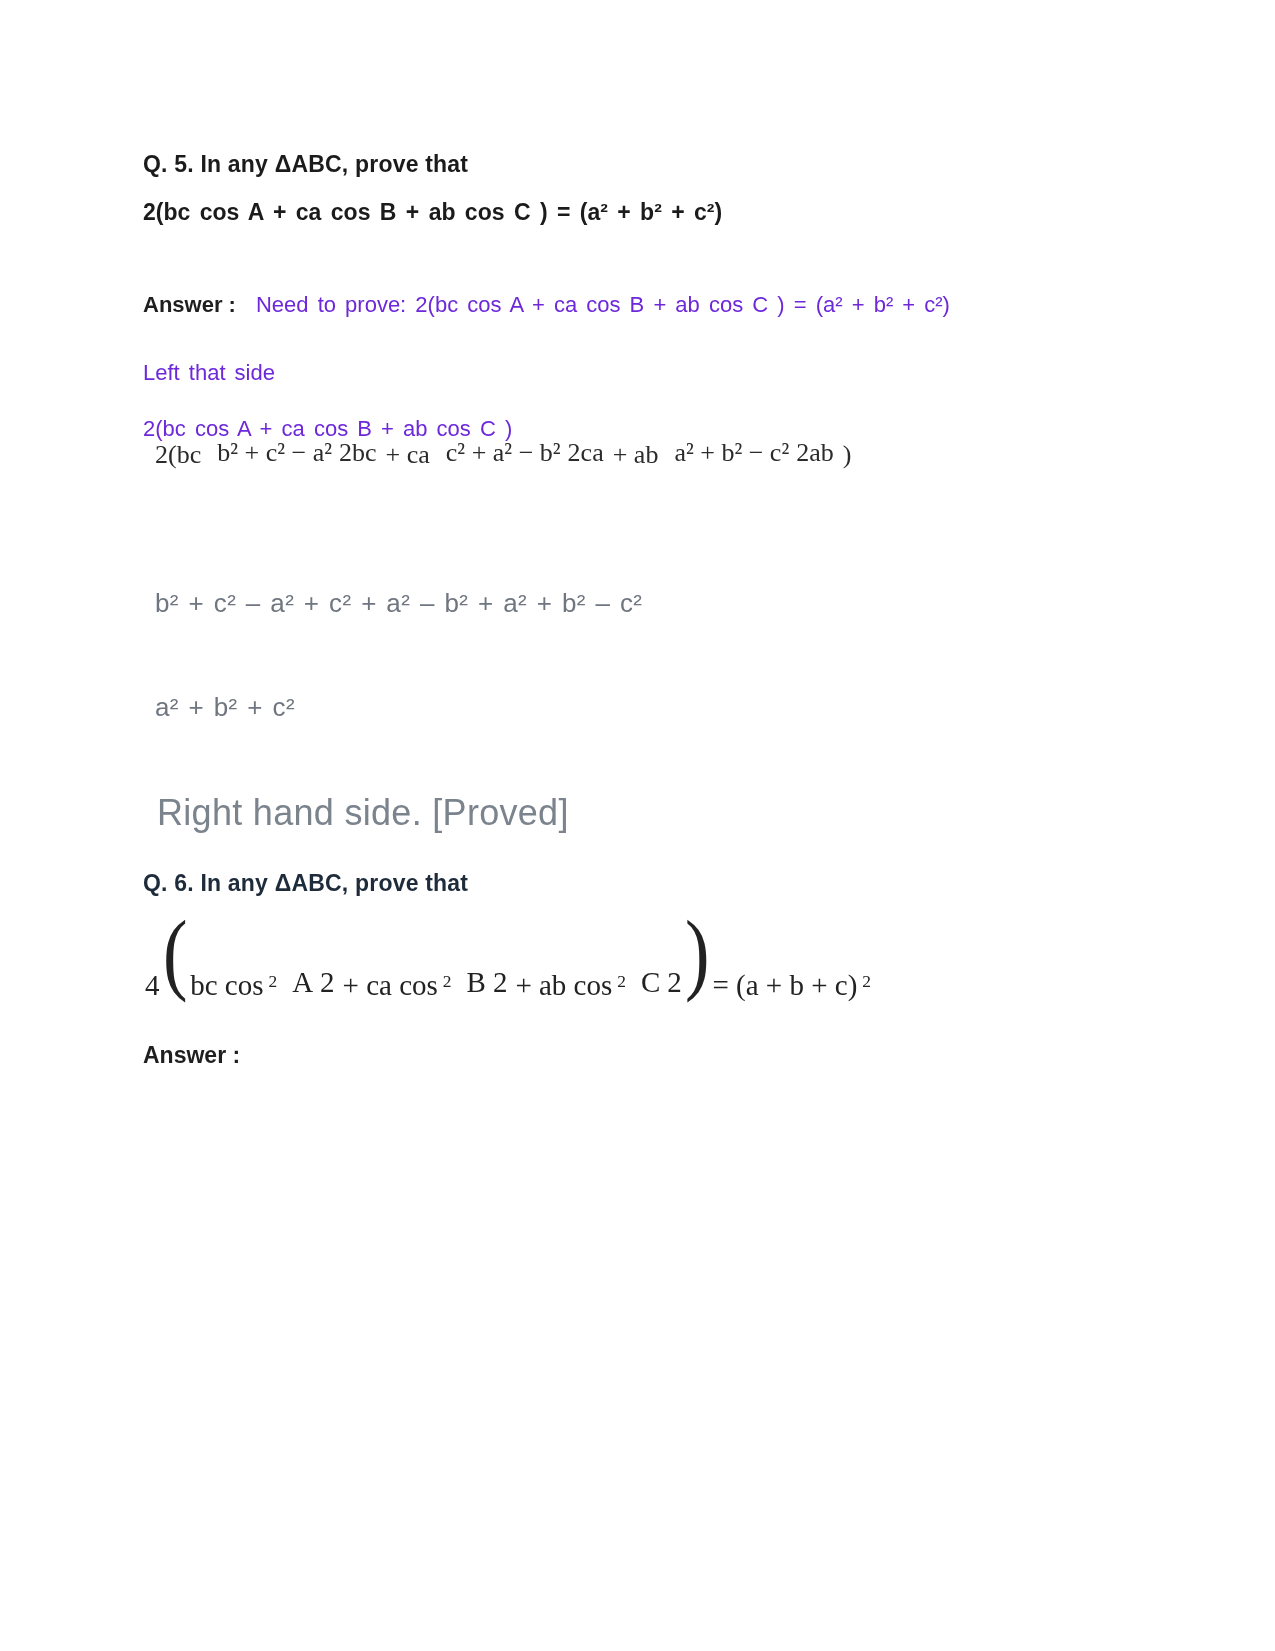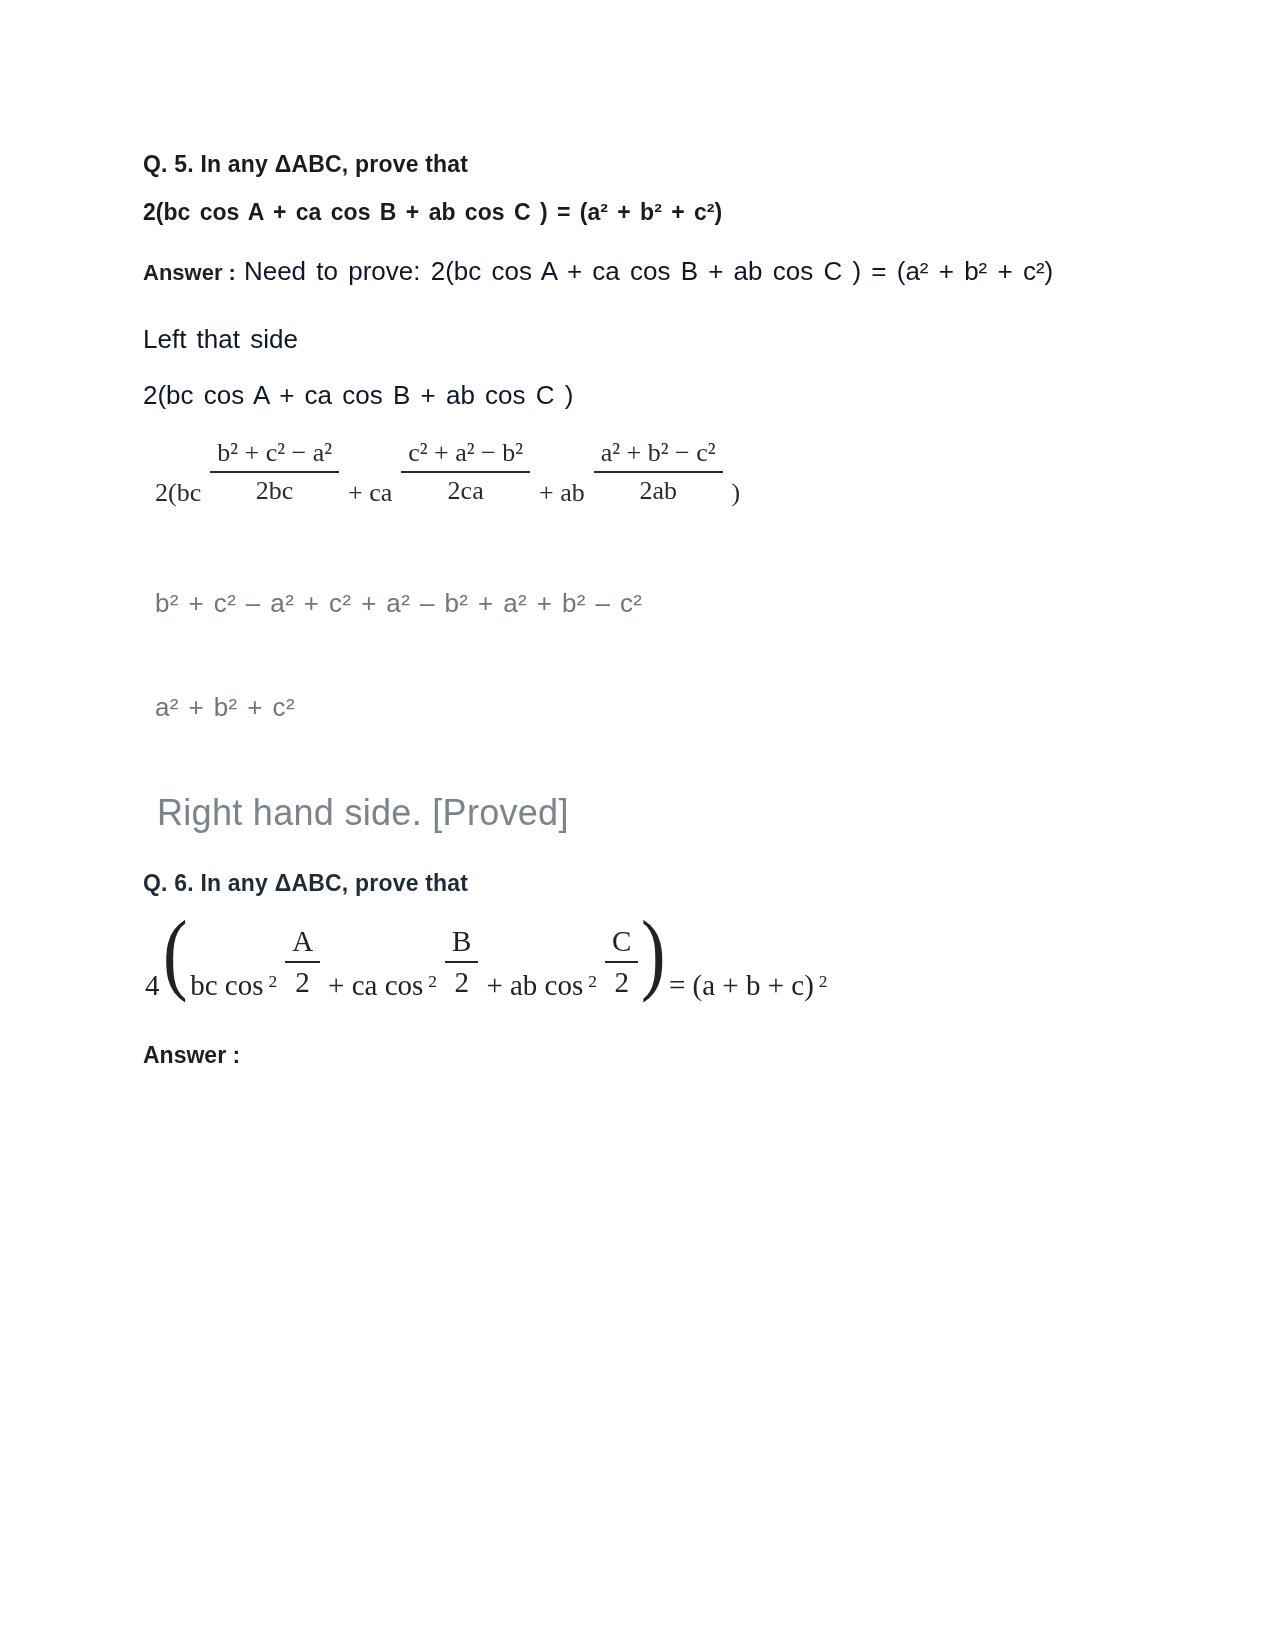--- a/index.html
+++ b/index.html
@@ -23,41 +23,42 @@
   }
   .q-heading.navy { color: #1e2b3a; }
 
   .bold-eq {
     font-size: 23px;
     font-weight: bold;
     color: #1b1b1b;
     word-spacing: 3px;
   }
   .body-line {
-    font-size: 26px;
-    color: #0f172a;
+    font-size: 22px;
+    color: #6d28d9;
     word-spacing: 3px;
+    margin-top: 36px;
   }
-  .answer-row { display: flex; gap: 8px; align-items: baseline; }
+  .answer-row { display: flex; gap: 20px; align-items: baseline; }
   .answer-label {
     font-size: 22px;
     font-weight: bold;
     color: #1f1f1f;
   }
 
   .eq-serif {
     font-family: "Liberation Serif", serif;
     font-size: 26px;
     color: #2b2b2b;
     display: flex;
     align-items: flex-end;
     gap: 9px;
     white-space: nowrap;
   }
-  .frac { display: inline-flex; flex-direction: column; align-items: center; line-height: 1.3; }
+  .frac { display: inline-flex; flex-direction: row; align-items: center; line-height: 1.3; }
   .frac .bar { align-self: stretch; height: 2px; background: currentColor; margin: 1px 0; }
   .frac .num { padding: 0 7px; }
 
   .gray-eq {
     font-size: 26px;
     color: #6f7680;
     letter-spacing: 0.4px;
     word-spacing: 2px;
   }
   .conclusion-line {

